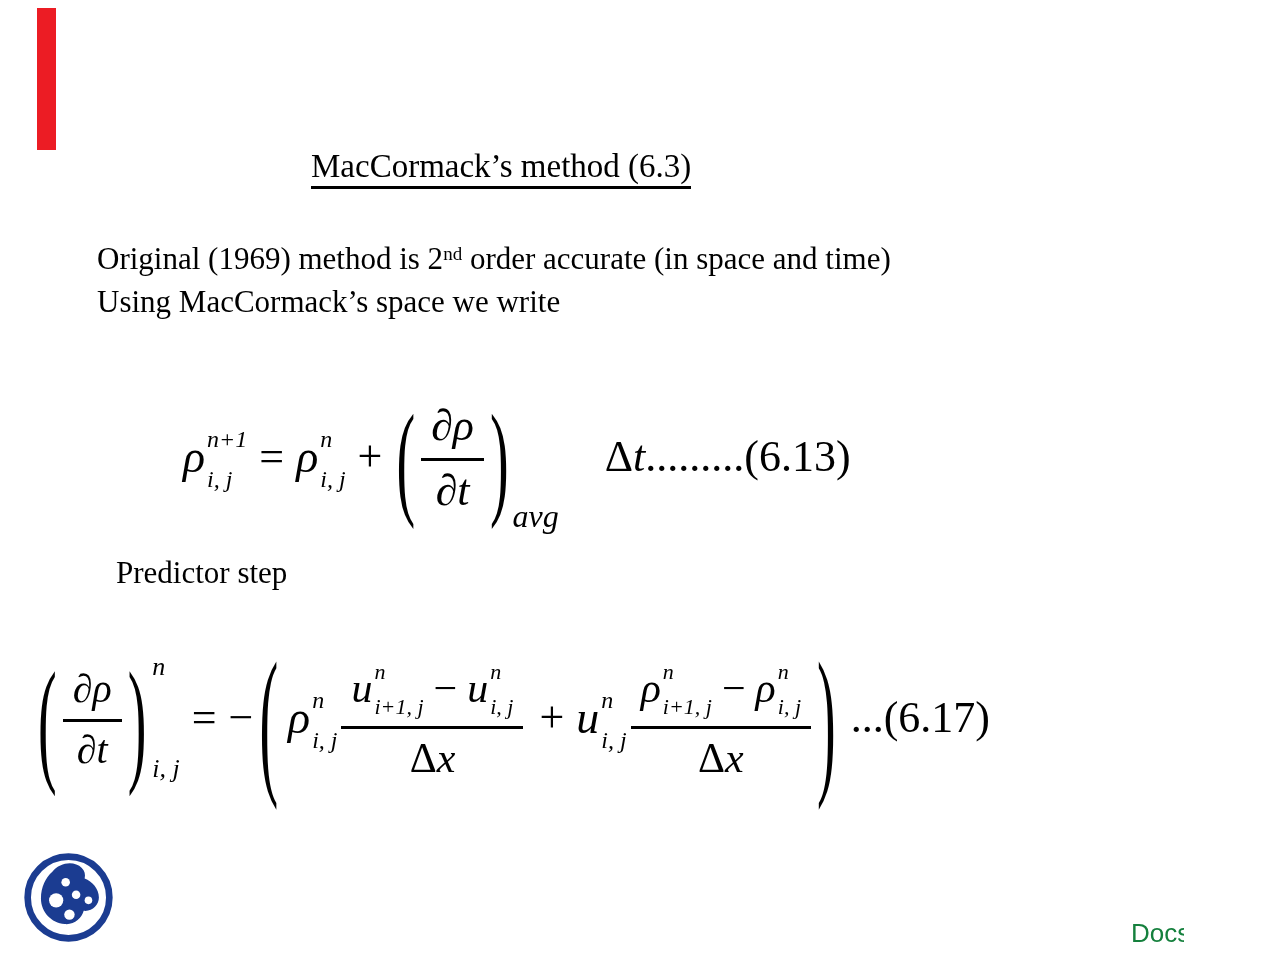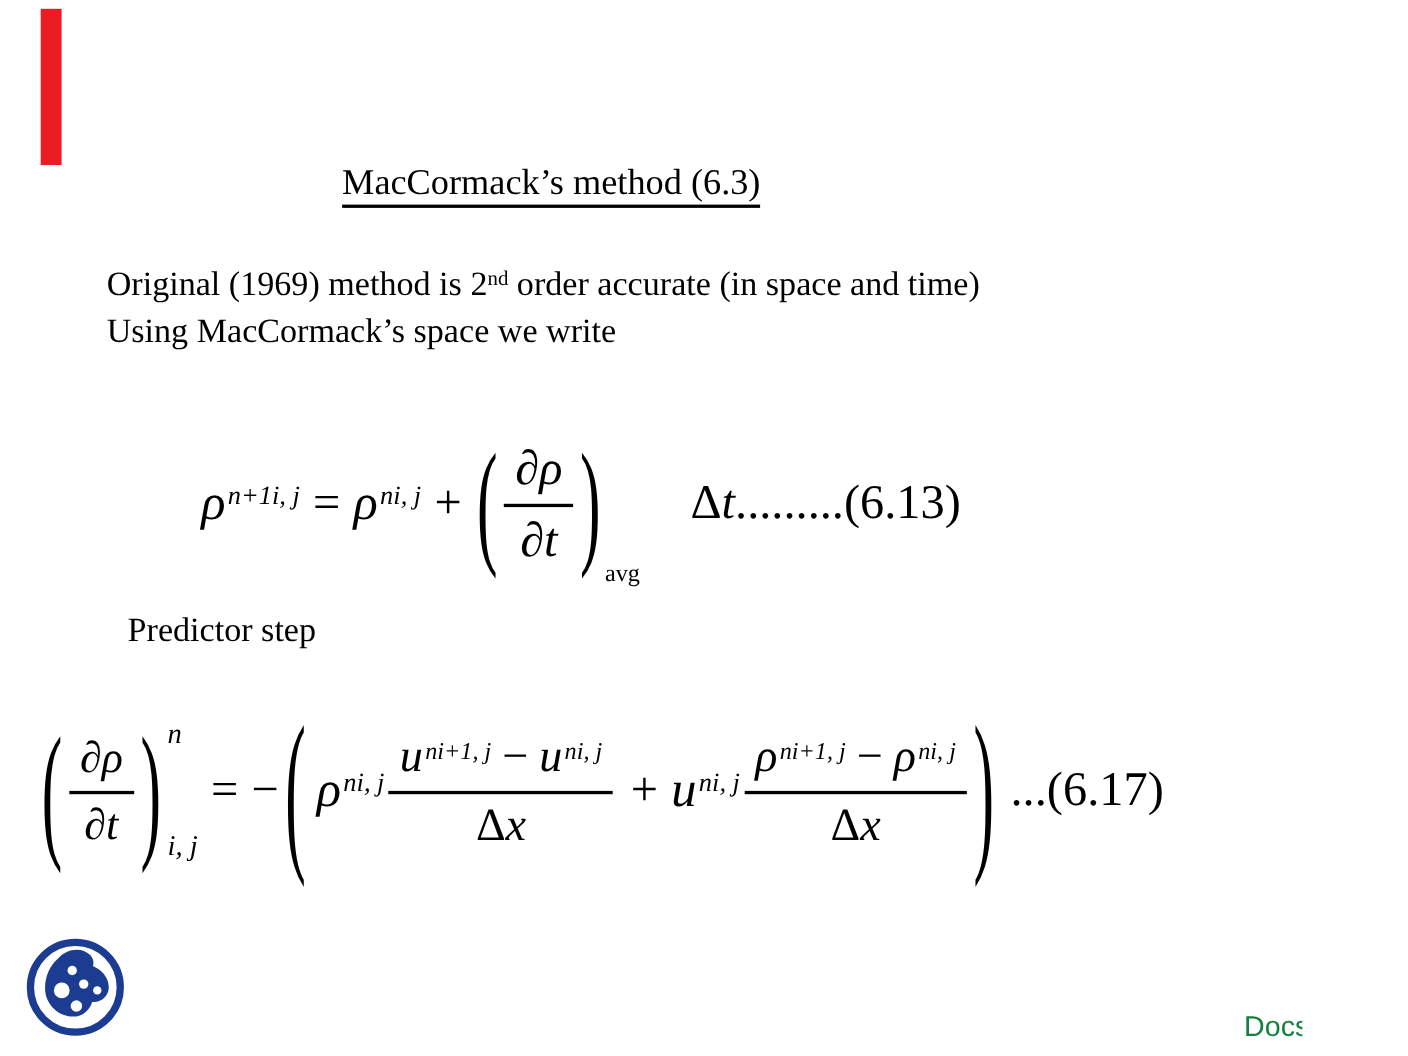--- a/index.html
+++ b/index.html
@@ -19,37 +19,37 @@
 
   
   .eq{position:absolute;display:flex;align-items:center;line-height:1;white-space:nowrap;}
   .it{font-style:italic;}
   .t46{font-size:46px;line-height:1;}
   .t44{font-size:44px;line-height:1;}
   .t42{font-size:42px;line-height:1;}
   .t40{font-size:40px;line-height:1;}
   .op{margin:0 12px;}
   .term{display:inline-flex;align-items:center;}
-  .stack{display:inline-flex;flex-direction:row;align-items:flex-start;margin-left:2px;transform:translateY(2px);}
+  .stack{display:inline-flex;flex-direction:column;align-items:flex-start;margin-left:2px;transform:translateY(2px);}
   .stack .sp{font-style:italic;line-height:1;}
   .stack24 .sp{font-size:24px;}
   .stack24 .sup{margin-bottom:16px;}
   .stack22 .sp{font-size:22px;}
   .stack22 .sup{margin-bottom:13px;}
 
   .frac{display:inline-flex;flex-direction:column;align-items:center;margin:0 4px;}
   .frac .num{display:inline-flex;align-items:flex-end;justify-content:center;border-bottom:3px solid #000;padding:2px 10px 10px;}
   .frac .den{display:inline-flex;padding-top:8px;}
 
   .bp{display:inline-block;font-size:56px;line-height:1;font-weight:400;margin:0 2px;}
   .bp-613{transform:translateY(2px) scaleY(2.25);}
   .bp-lead{transform:translateY(2px) scaleY(2.45);}
   .bp-big{transform:translateY(2px) scaleY(2.9);}
 
-  .paren-sub{align-self:flex-end;font-size:22px;transform:translateY(4px);margin-left:2px;}
+  .paren-sub{align-self:flex-end;font-size:32px;font-style:italic;transform:translateY(4px);margin-left:2px;}
   .outer-stack{display:inline-flex;flex-direction:column;justify-content:space-between;height:128px;font-size:26px;font-style:italic;margin-left:4px;}
   .tail613{margin-left:46px;}
   .tail617{margin-left:13px;}
 
   
   .logo{position:absolute;left:21px;top:850px;width:95px;height:95px;}
   .brand{position:absolute;left:1131px;top:918px;font-family:"Liberation Sans",sans-serif;font-size:26px;color:#15803d;}
 </style>
 </head>
 <body>

